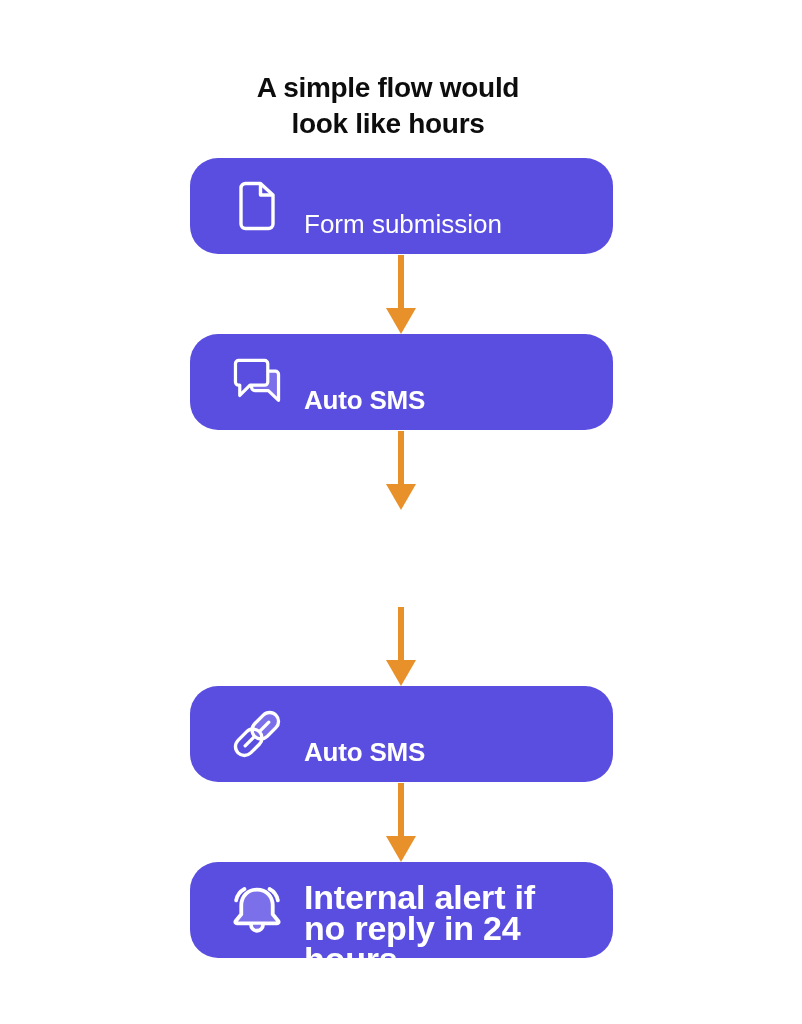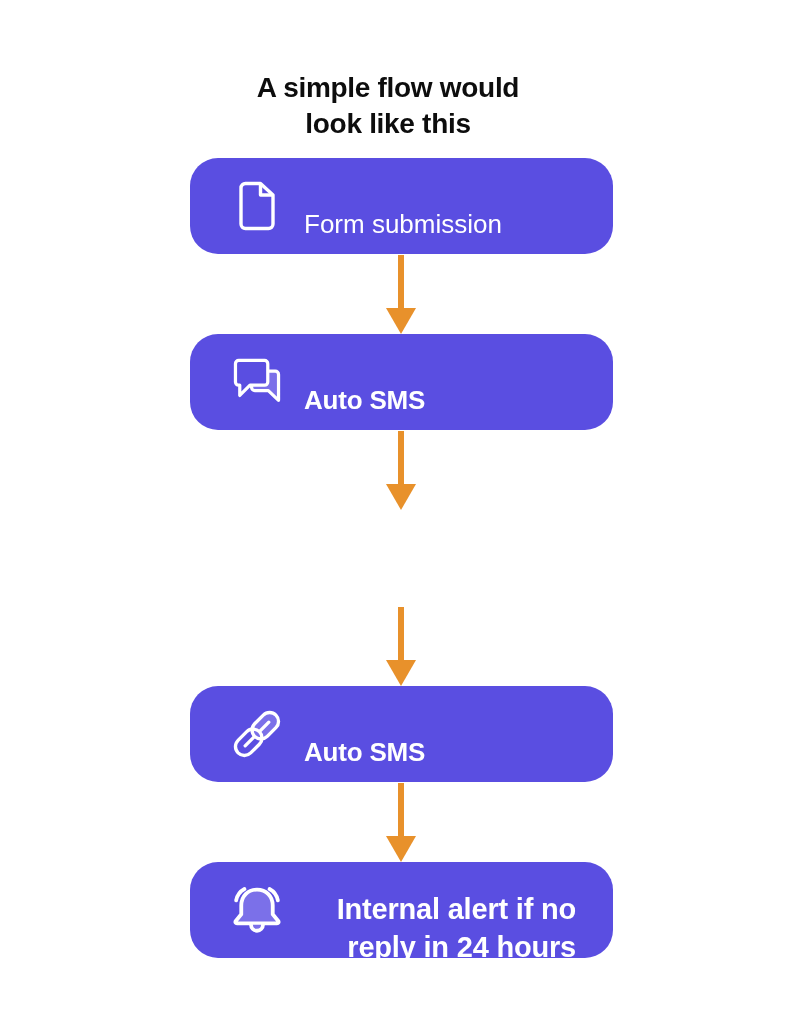--- a/index.html
+++ b/index.html
@@ -24,40 +24,40 @@
     background:var(--node-bg);border-radius:28px;
     display:flex;align-items:center;padding-left:24px;box-sizing:border-box;
   }
   .icon-slot{flex:0 0 86px;display:flex;align-items:center;justify-content:center;}
   .label{
     color:var(--label-color);font-size:26px;font-weight:700;margin-left:4px;
     letter-spacing:-0.2px;
     margin-top:36px;
   }
   .label.regular{font-weight:400;letter-spacing:0;}
-  .label.wrap{font-size:29px;line-height:38px;width:272px;text-align:right;}
+  .label.wrap{font-size:34px;line-height:31px;width:272px;}
   .arrow{
     position:absolute;left:386px;width:30px;
     display:flex;flex-direction:column;align-items:center;
   }
   .arrow-shaft{width:6px;height:53px;background:var(--arrow);}
   .arrow-head{
     width:0;height:0;
     border-left:15px solid transparent;border-right:15px solid transparent;
     border-top:26px solid var(--arrow);
   }
 </style>
 </head>
 <body>
 
 <div class="canvas">
 
   <div class="title">
     <span>A simple flow would</span><br>
-    <span>look like this</span>
+    <span>look like hours</span>
   </div>
 
   <div class="node" style="top:158px">
     <span class="icon-slot">
       <svg width="42" height="52" viewBox="0 0 42 52">
         <path d="M9.5 3.5 h15 L37 15 v29 a4.5 4.5 0 0 1 -4.5 4.5 h-23 A4.5 4.5 0 0 1 5 44 V8 a4.5 4.5 0 0 1 4.5 -4.5 z" fill="none" stroke="#ffffff" stroke-width="3.4" stroke-linejoin="round"></path>
         <path d="M24.5 3.5 V15 H37" fill="none" stroke="#ffffff" stroke-width="3.4" stroke-linejoin="round"></path>
       </svg>
     </span>
     <span class="label regular">Form submission</span>

